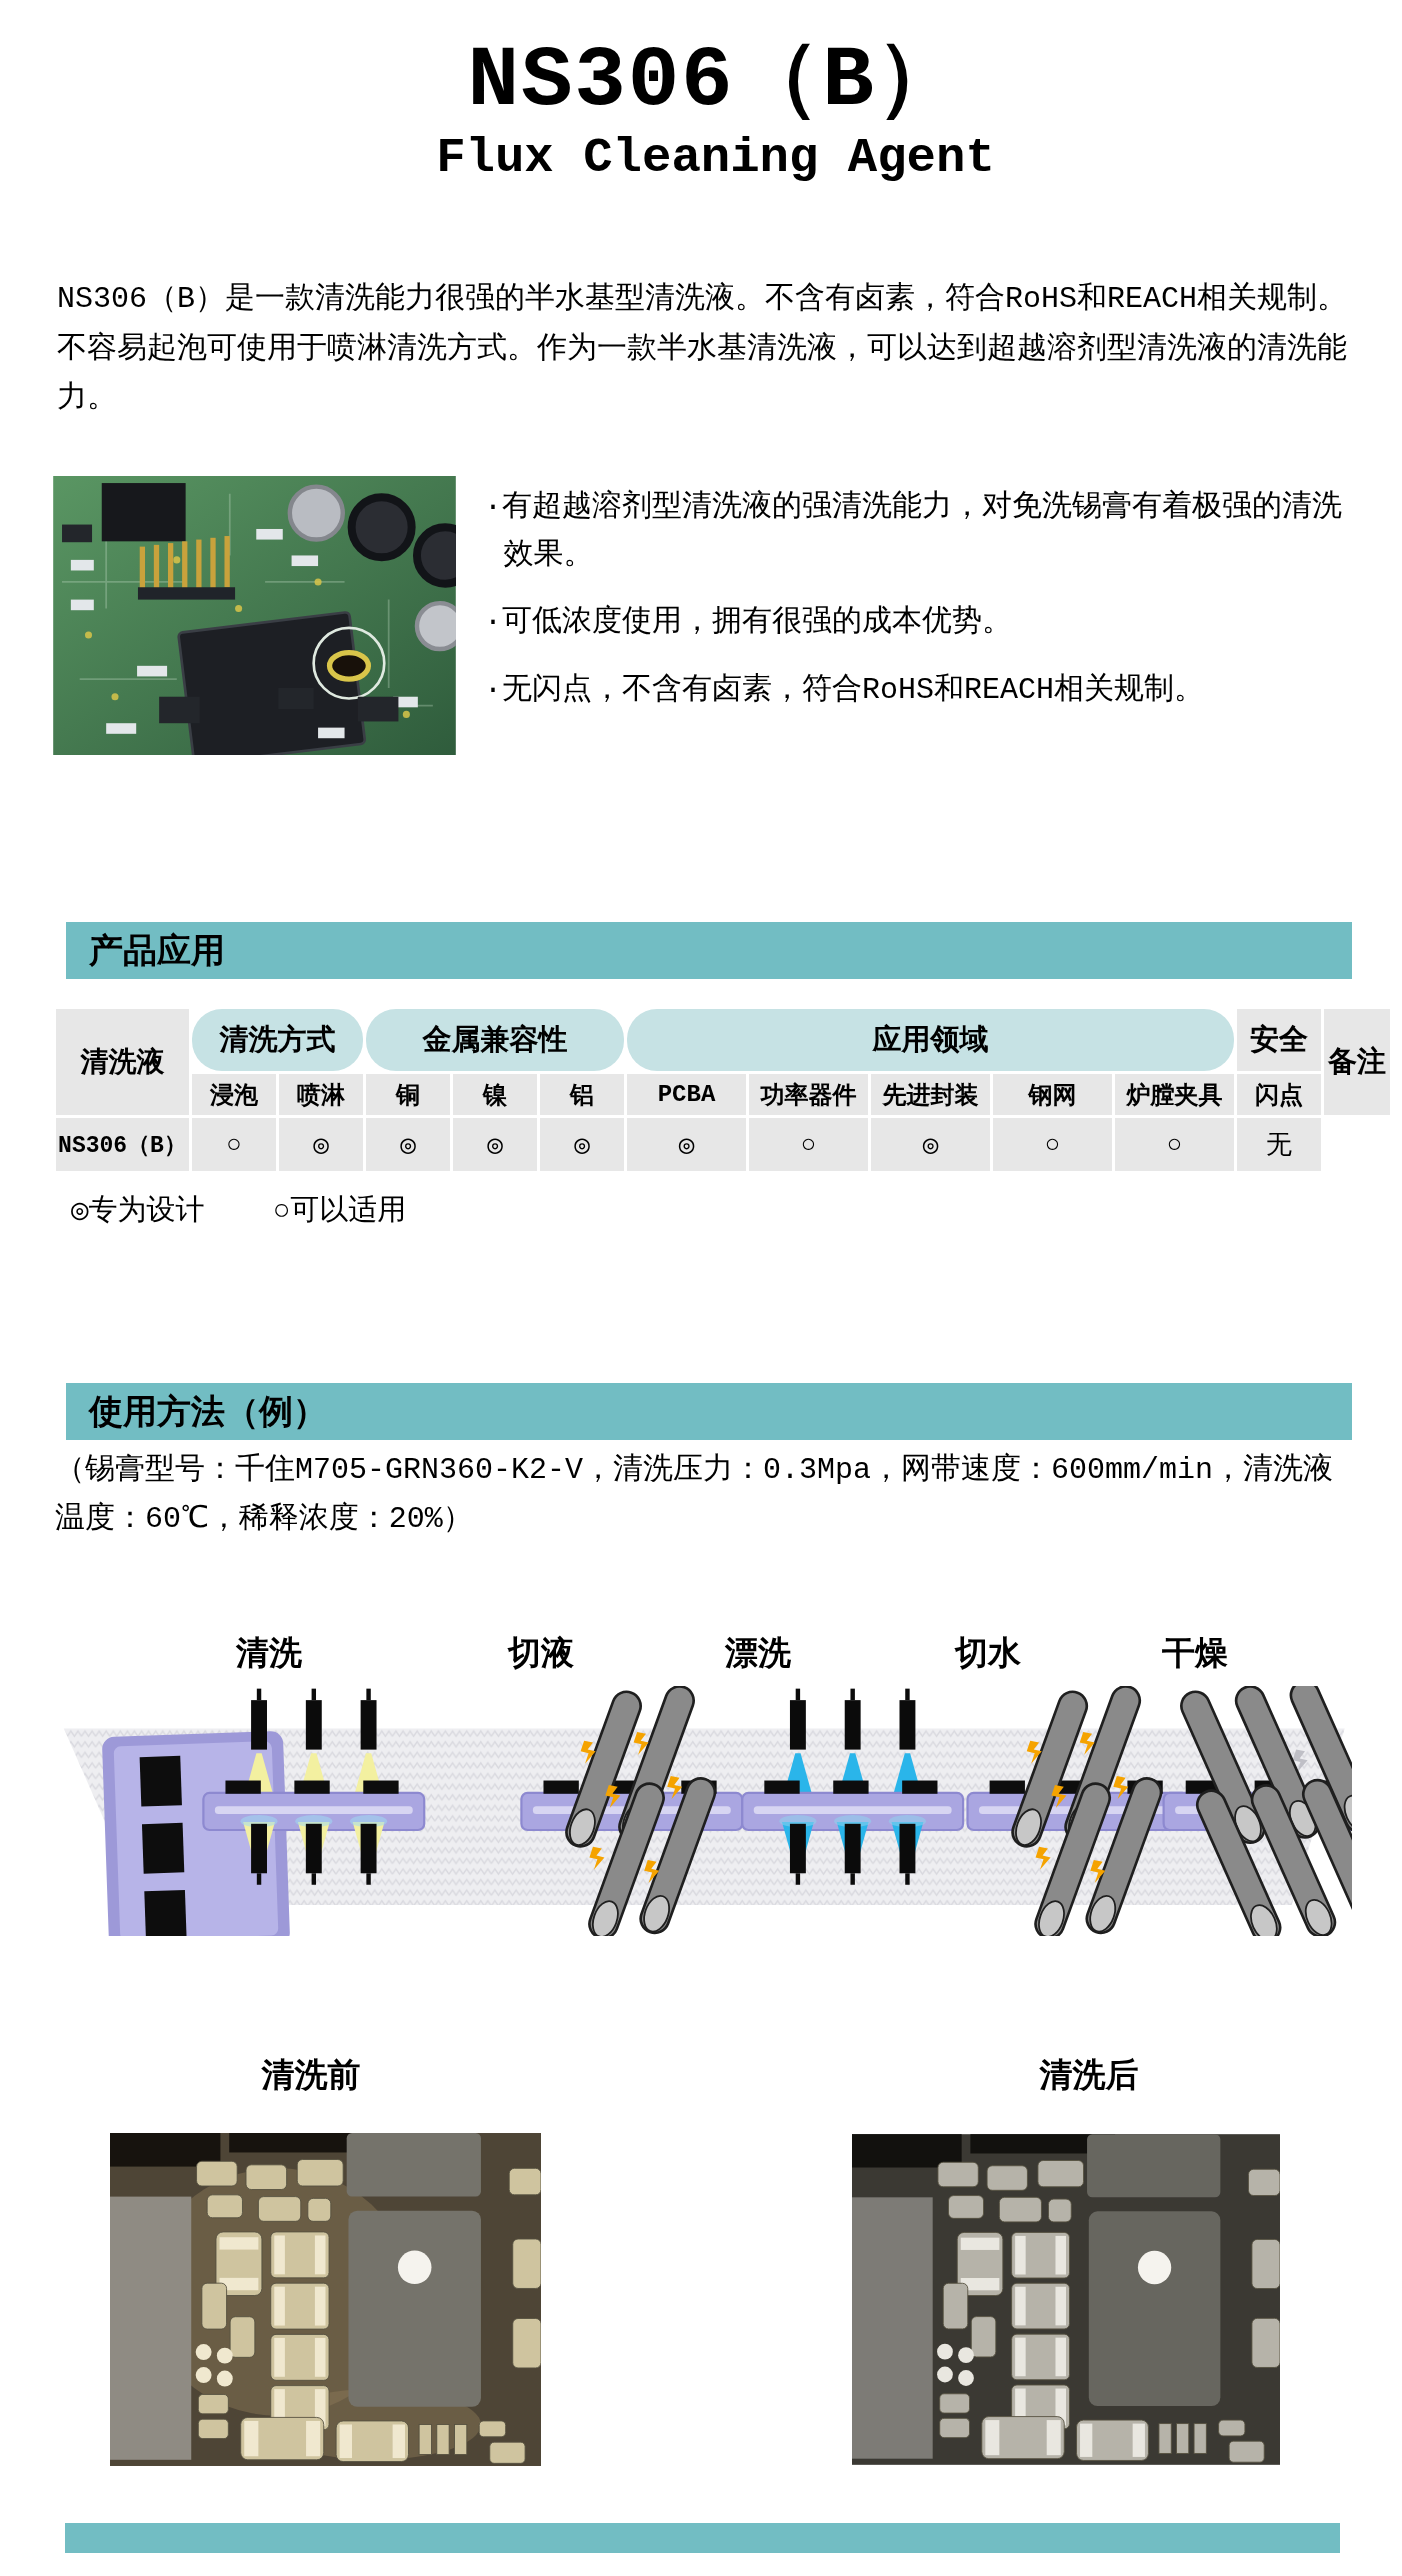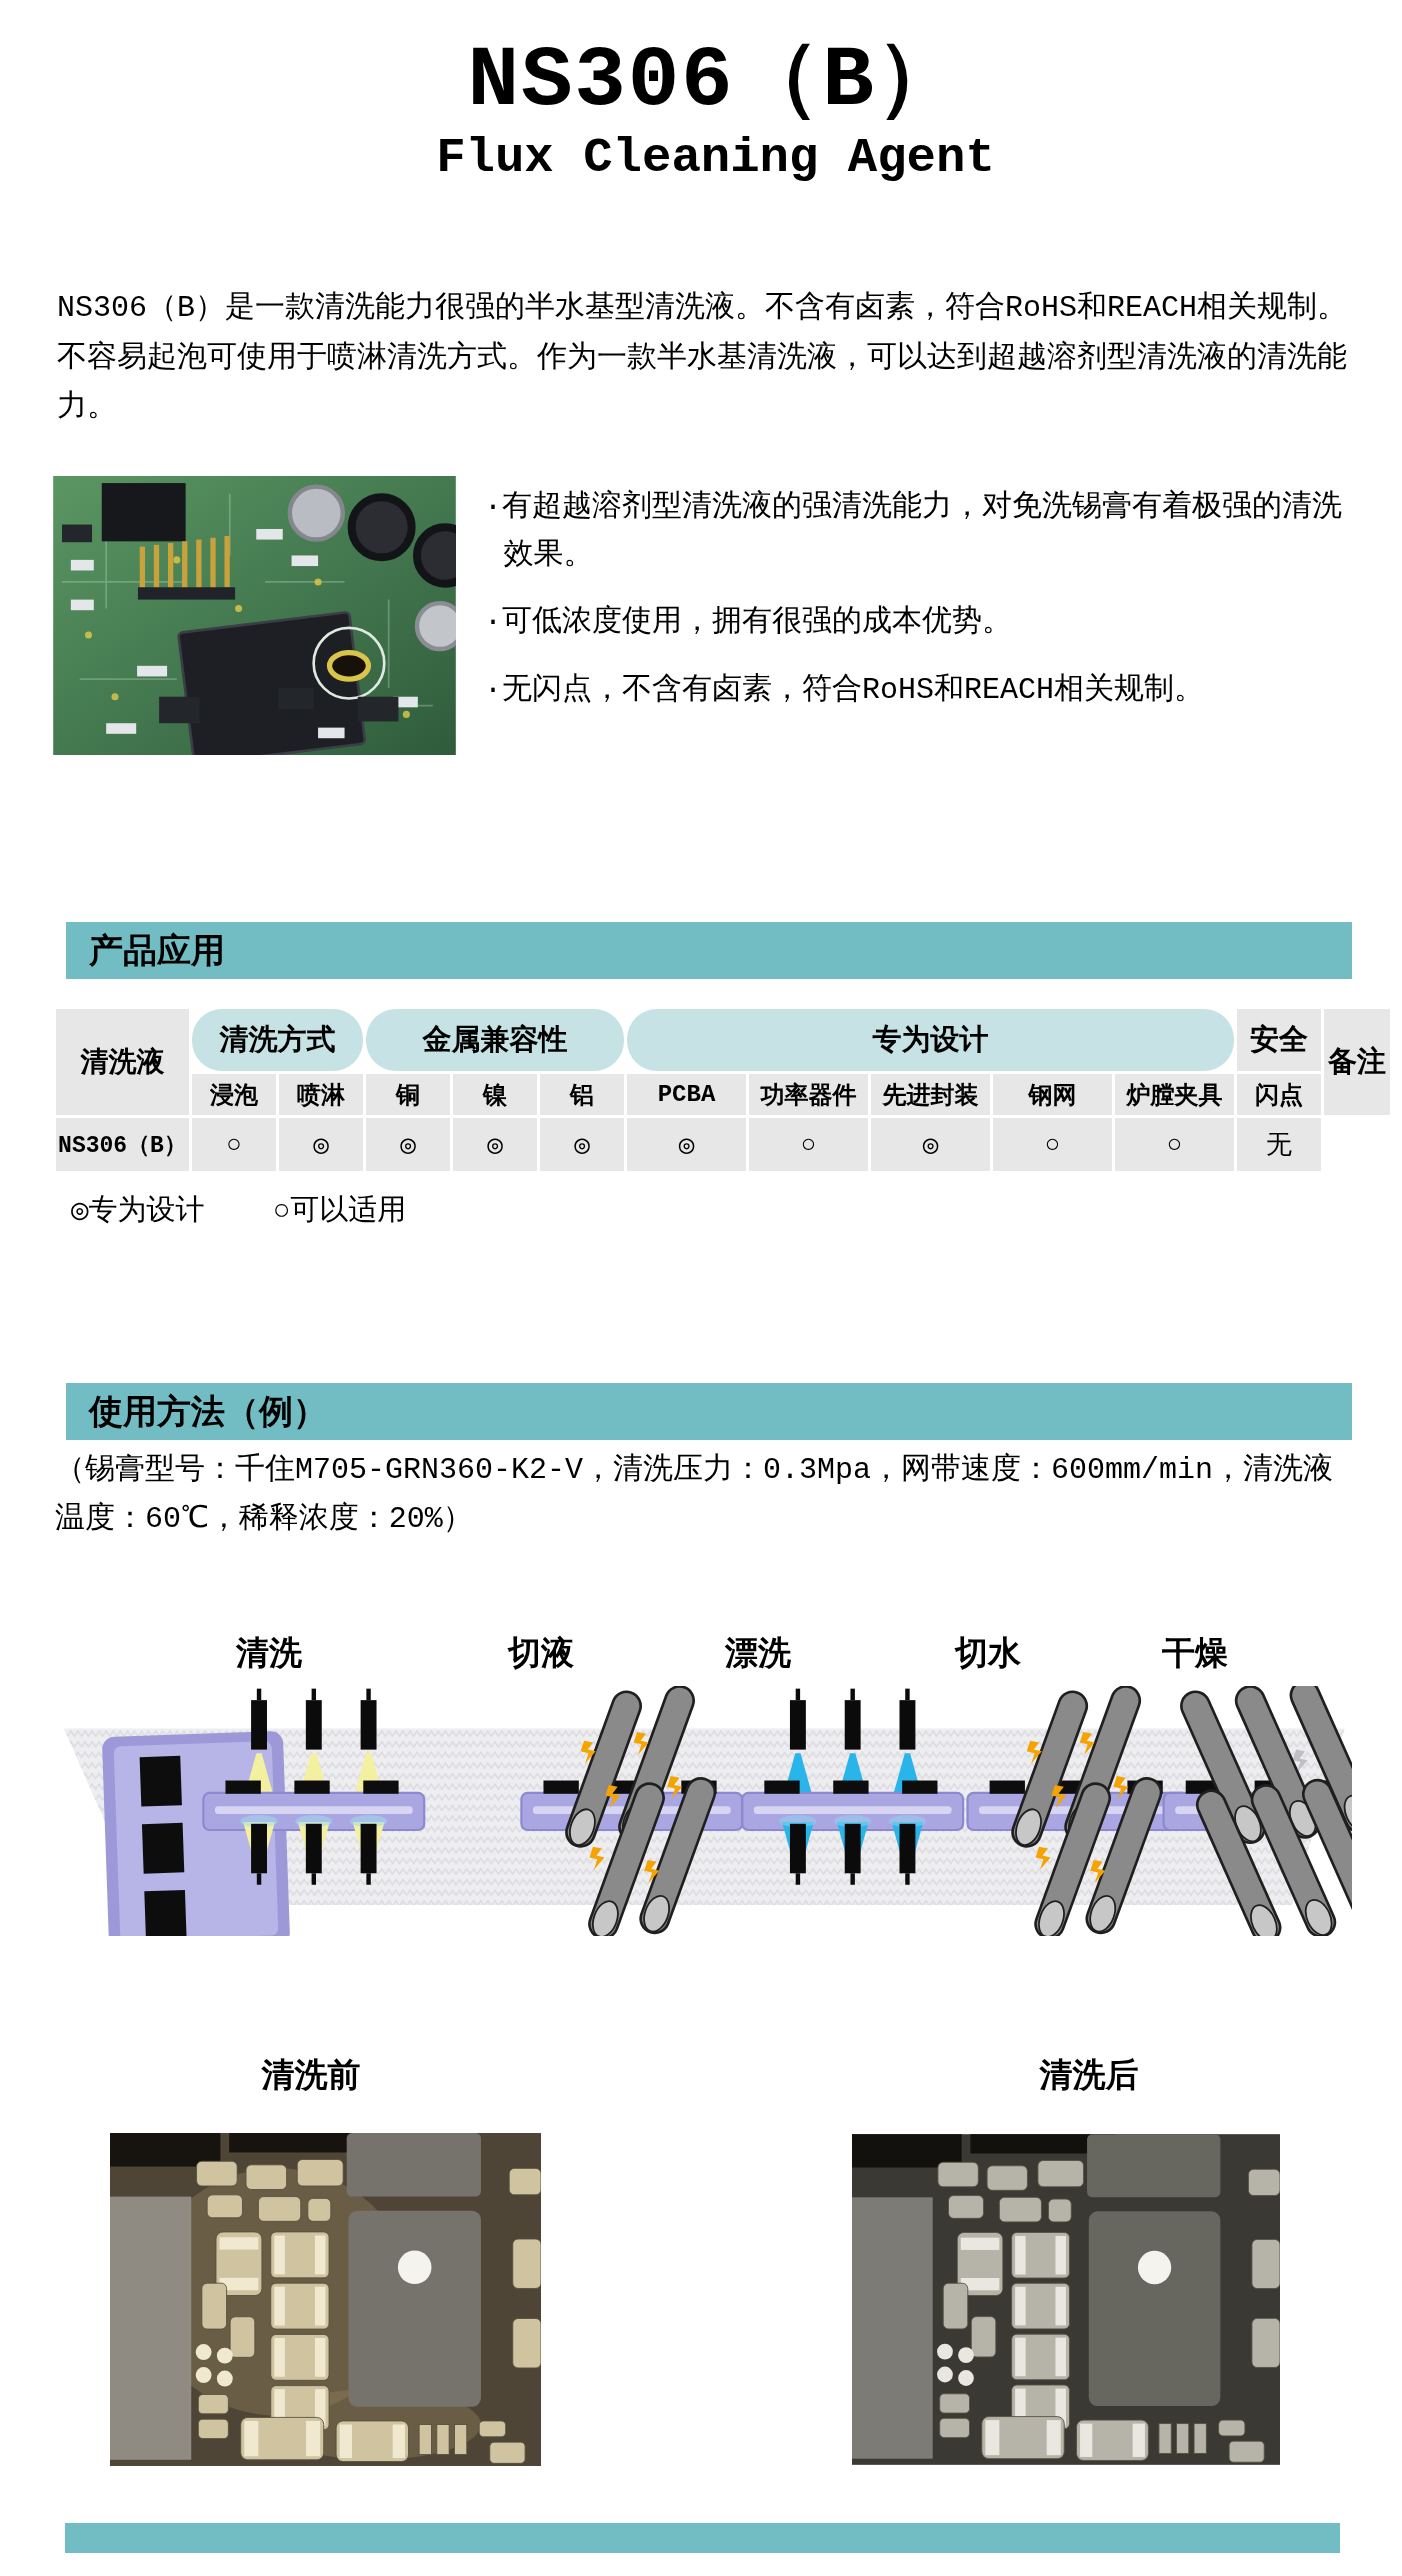--- a/index.html
+++ b/index.html
@@ -5,21 +5,21 @@
   html,body{margin:0;padding:0;background:#fff;}
   .page{position:relative;width:1403px;height:2576px;background:#ffffff;overflow:hidden;
         font-family:Liberation Mono, monospace;color:#000;padding-left:28px;}
 
   
   .title-block{position:absolute;top:34px;left:0;width:100%;text-align:center;}
   .title{font-size:86px;font-weight:bold;line-height:1.1;letter-spacing:1.8px;}
   .subtitle{font-size:49px;font-weight:bold;margin-top:1.8px;}
 
   
-  .intro{position:absolute;top:284px;left:57px;width:1295px;font-size:30px;line-height:1.65;}
+  .intro{position:absolute;top:275px;left:57px;width:1295px;font-size:30px;line-height:1.65;}
 
   
   .pcb-photo{position:absolute;top:476px;left:53px;width:403px;height:279px;}
   .features{position:absolute;top:483px;left:484px;width:884px;list-style:none;margin:0;padding:0;
             font-size:30px;}
   .features li{margin-bottom:19.4px;line-height:1.6;padding-left:19.4px;text-indent:-19.4px;}
 
   
   .section-bar{position:absolute;left:66px;width:1286px;height:57px;background:#72bdc3;
                display:flex;align-items:center;padding-left:23px;box-sizing:border-box;
@@ -158,21 +158,21 @@
       <col style="width:119px">
         <col style="width:119px">
         <col style="width:84px">
         <col style="width:66px">
     </colgroup>
     <tbody>
         <tr>
       <td class="cell-gray corner" rowspan="2">清洗液</td>
       <td class="cell-teal g-head" colspan="2">清洗方式</td>
       <td class="cell-teal g-head" colspan="3">金属兼容性</td>
-      <td class="cell-teal g-head" colspan="5">专为设计</td>
+      <td class="cell-teal g-head" colspan="5">应用领域</td>
       <td class="cell-gray g-head">安全</td>
       <td class="cell-gray g-head" rowspan="2">备注</td>
     </tr>
     <tr>
       <td class="cell-gray s-head">浸泡</td>
       <td class="cell-gray s-head">喷淋</td>
       <td class="cell-gray s-head">铜</td>
       <td class="cell-gray s-head">镍</td>
       <td class="cell-gray s-head">铝</td>
       <td class="cell-gray s-head">PCBA</td>

